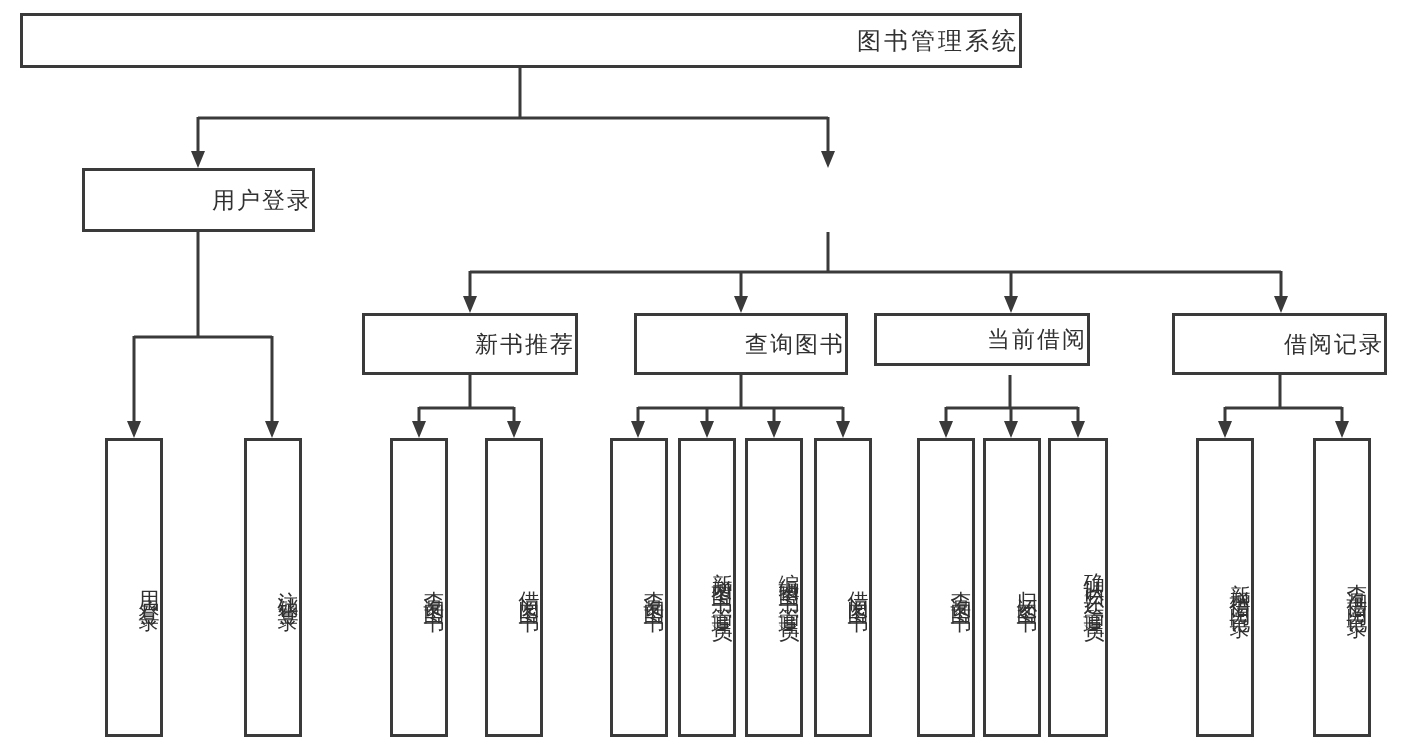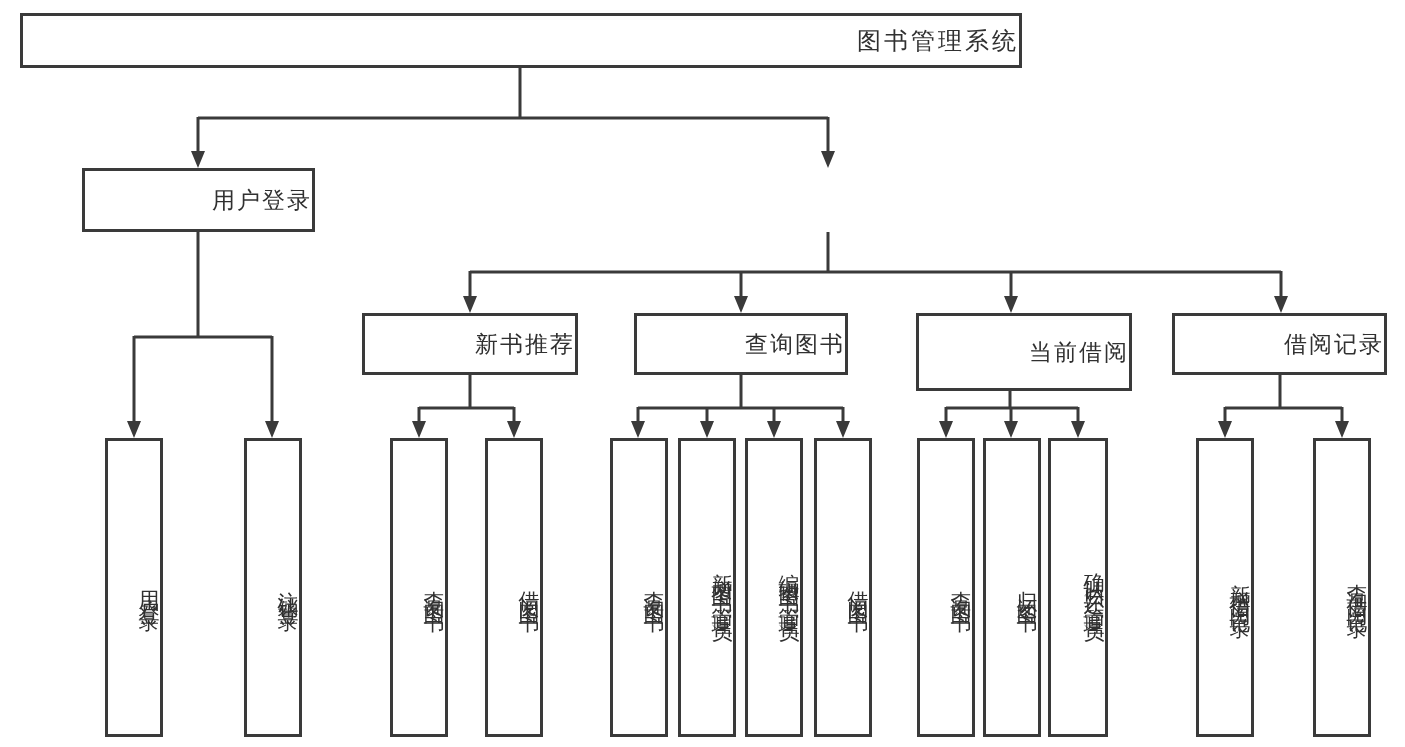--- a/index.html
+++ b/index.html
@@ -83,21 +83,21 @@
   <div class="node" style="left:82px;top:168px;width:233px;height:64px">
     <span class="h-label">用户登录</span>
   </div>
 
   <div class="node" style="left:362px;top:313px;width:216px;height:62px">
     <span class="h-label">新书推荐</span>
   </div>
   <div class="node" style="left:634px;top:313px;width:214px;height:62px">
     <span class="h-label">查询图书</span>
   </div>
-  <div class="node" style="left:916px;top:313px;width:216px;height:78px">
+  <div class="node" style="left:874px;top:313px;width:216px;height:53px">
     <span class="h-label">当前借阅</span>
   </div>
   <div class="node" style="left:1172px;top:313px;width:215px;height:62px">
     <span class="h-label">借阅记录</span>
   </div>
 
   <div class="node leaf" style="left:105px">
     <span class="v-label">用户登录</span>
   </div>
   <div class="node leaf" style="left:244px">

